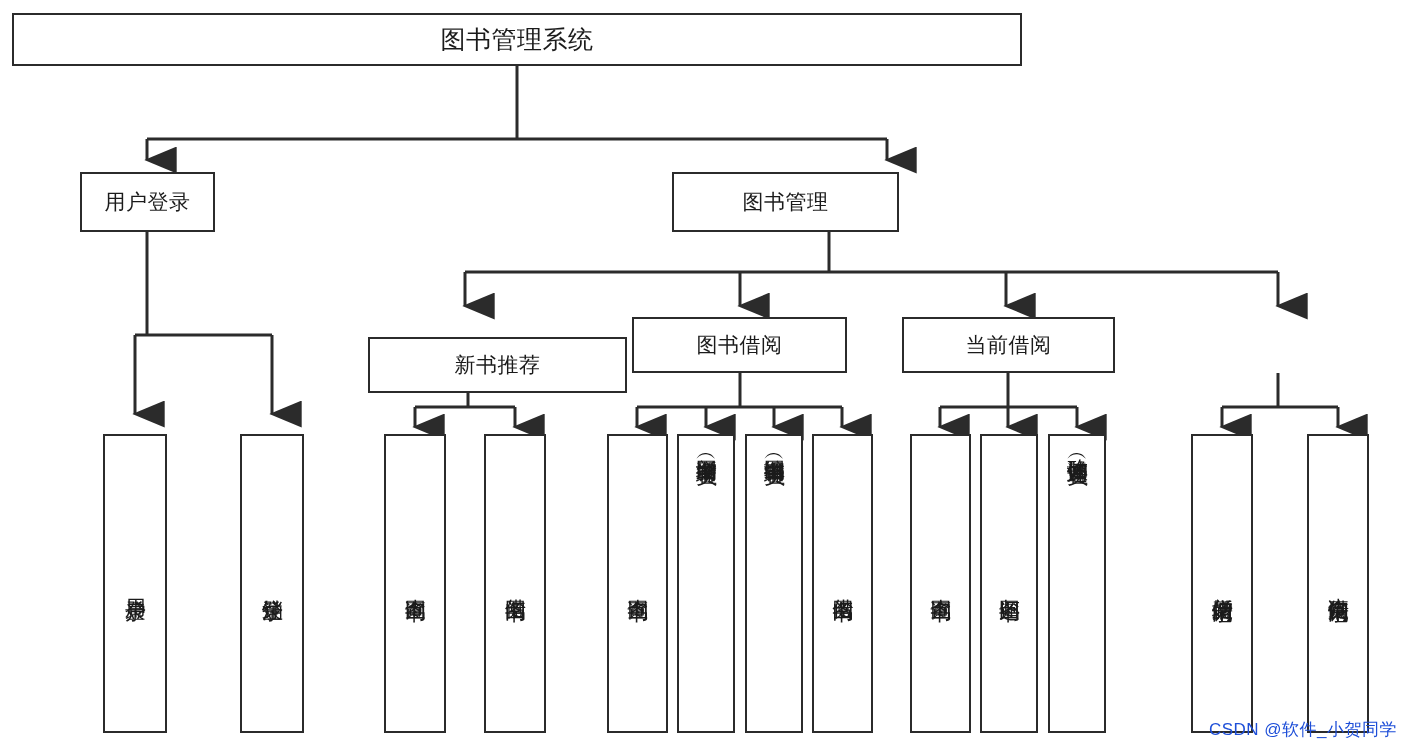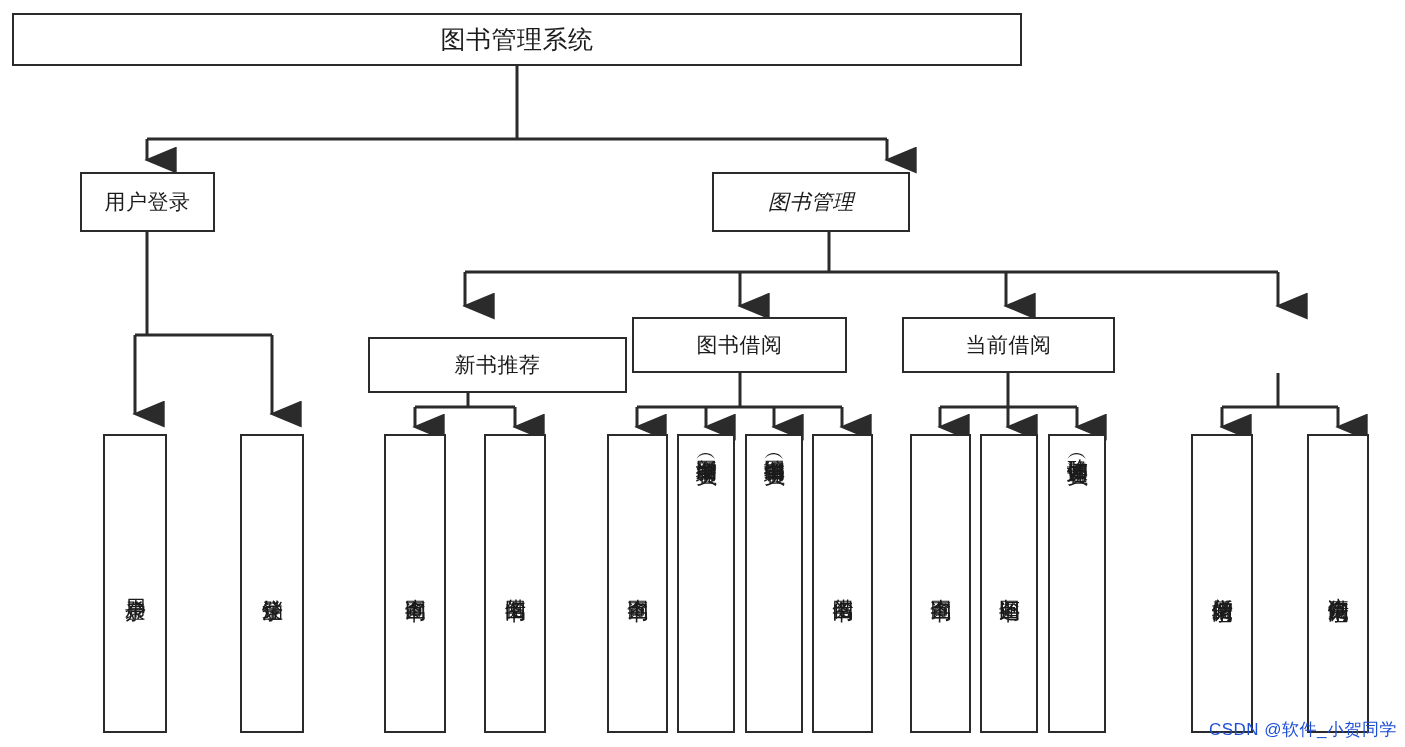--- a/index.html
+++ b/index.html
@@ -127,21 +127,21 @@
   </svg>
 
   <div class="node h-node" id="node-root" style="left:12px;top:13px;width:1010px;height:53px;">
     <span class="label">图书管理系统</span>
   </div>
 
   <div class="node h-node" style="left:80px;top:172px;width:135px;height:60px;">
     <span class="label">用户登录</span>
   </div>
 
-  <div class="node h-node" style="left:712px;top:172px;width:198px;height:60px;font-style:italic;">
+  <div class="node h-node" style="left:672px;top:172px;width:227px;height:60px;">
     <span class="label">图书管理</span>
   </div>
 
   <div class="node h-node" style="left:368px;top:317px;width:259px;height:56px;margin-top:20px;">
     <span class="label">新书推荐</span>
   </div>
 
   <div class="node h-node" style="left:632px;top:317px;width:215px;height:56px;">
     <span class="label">图书借阅</span>
   </div>

